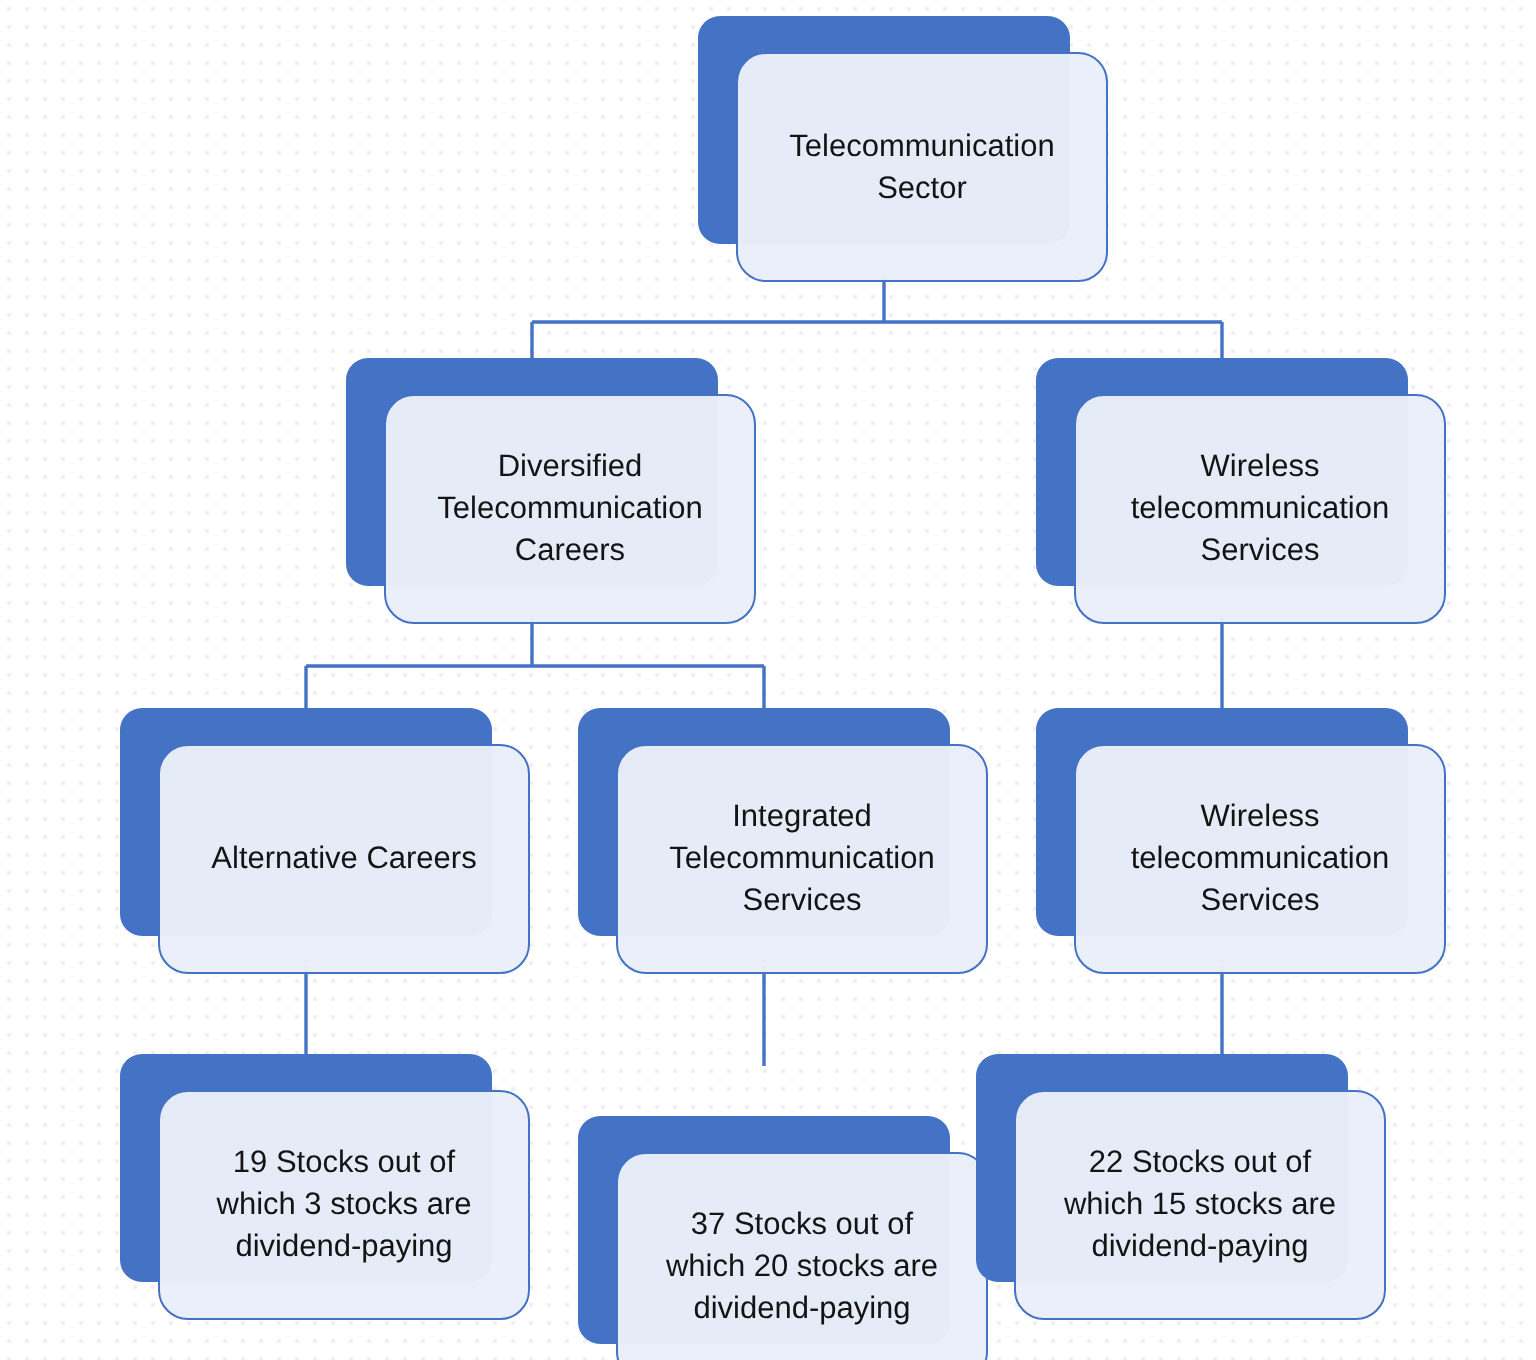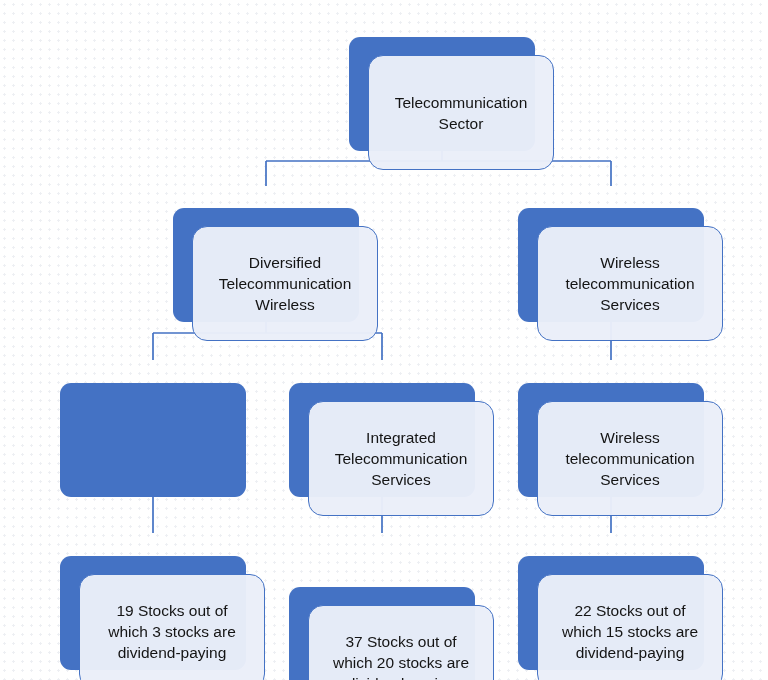--- a/index.html
+++ b/index.html
@@ -25,21 +25,20 @@
     position:absolute;
     left:0;top:0;
     width:768px;height:680px;
     z-index:1;
   }
   .node{
     position:absolute;
     width:208px;
     height:136px;
     z-index:2;
-    margin-top:29px;
   }
   .node .shadow{
     position:absolute;
     left:0;top:0;
     width:186px;height:114px;
     background:var(--blue);
     border-radius:11px;
   }
   .node .card{
     position:absolute;
@@ -63,21 +62,21 @@
   }
   
   .n1{left:349px;top:8px;}
   .n2{left:173px;top:179px;}
   .n3{left:518px;top:179px;}
   .n4{left:60px;top:354px;}
   .n5{left:289px;top:354px;}
   .n6{left:518px;top:354px;}
   .n7{left:60px;top:527px;text-decoration:underline;}
   .n8{left:289px;top:558px;}
-  .n9{left:518px;top:527px;}
+  .n9{left:488px;top:527px;}
 </style>
 </head>
 <body>
 
 <div class="stage">
 
   <svg class="connectors" viewBox="0 0 768 680" xmlns="http://www.w3.org/2000/svg">
 
     <path d="M442 138 V161 M266 161 H611 M266 161 V186 M611 161 V186" stroke="#4472c4" stroke-width="1.7" fill="none"></path>
 
@@ -94,35 +93,38 @@
       <span class="label">Telecommunication
 Sector</span>
     </div>
   </div>
 
   <div class="node n2">
     <div class="shadow"></div>
     <div class="card">
       <span class="label">Diversified
 Telecommunication
-Wireless</span>
+Careers</span>
     </div>
   </div>
 
   <div class="node n3">
     <div class="shadow"></div>
     <div class="card">
       <span class="label">Wireless
 telecommunication
 Services</span>
     </div>
   </div>
 
   <div class="node n4">
     <div class="shadow"></div>
+    <div class="card">
+      <span class="label">Alternative Careers</span>
+    </div>
   </div>
 
   <div class="node n5">
     <div class="shadow"></div>
     <div class="card">
       <span class="label">Integrated
 Telecommunication
 Services</span>
     </div>
   </div>

